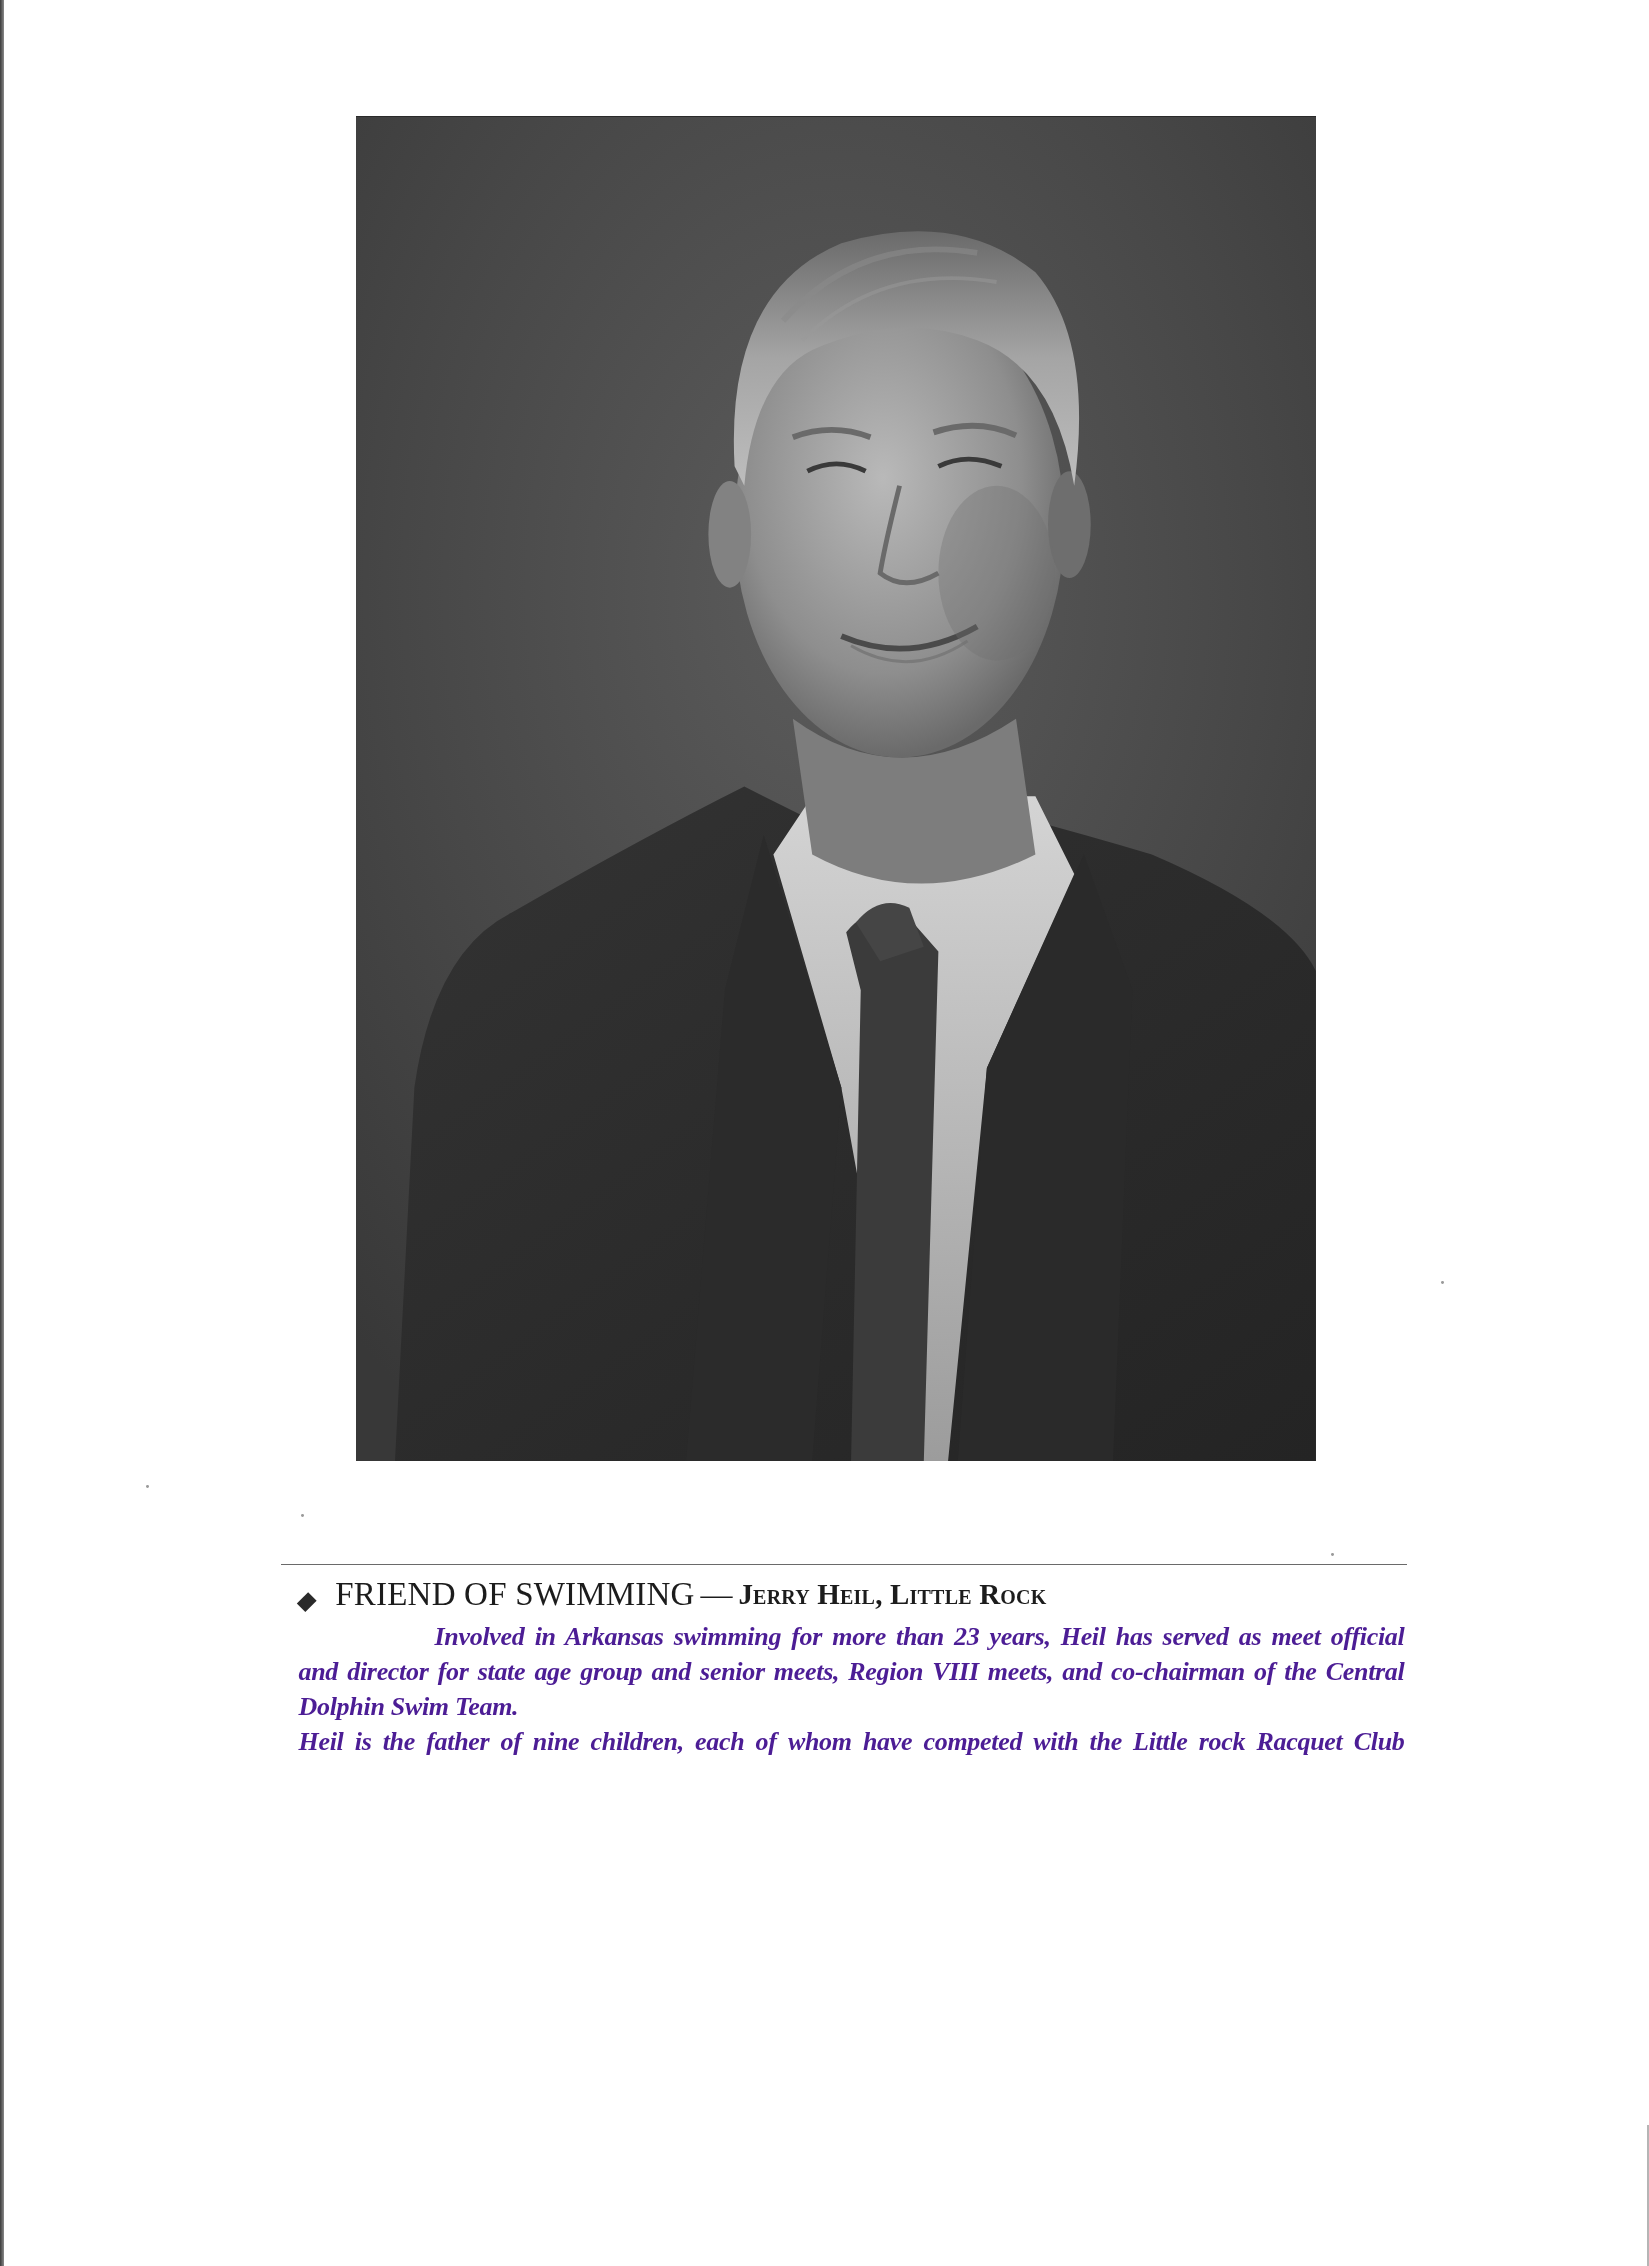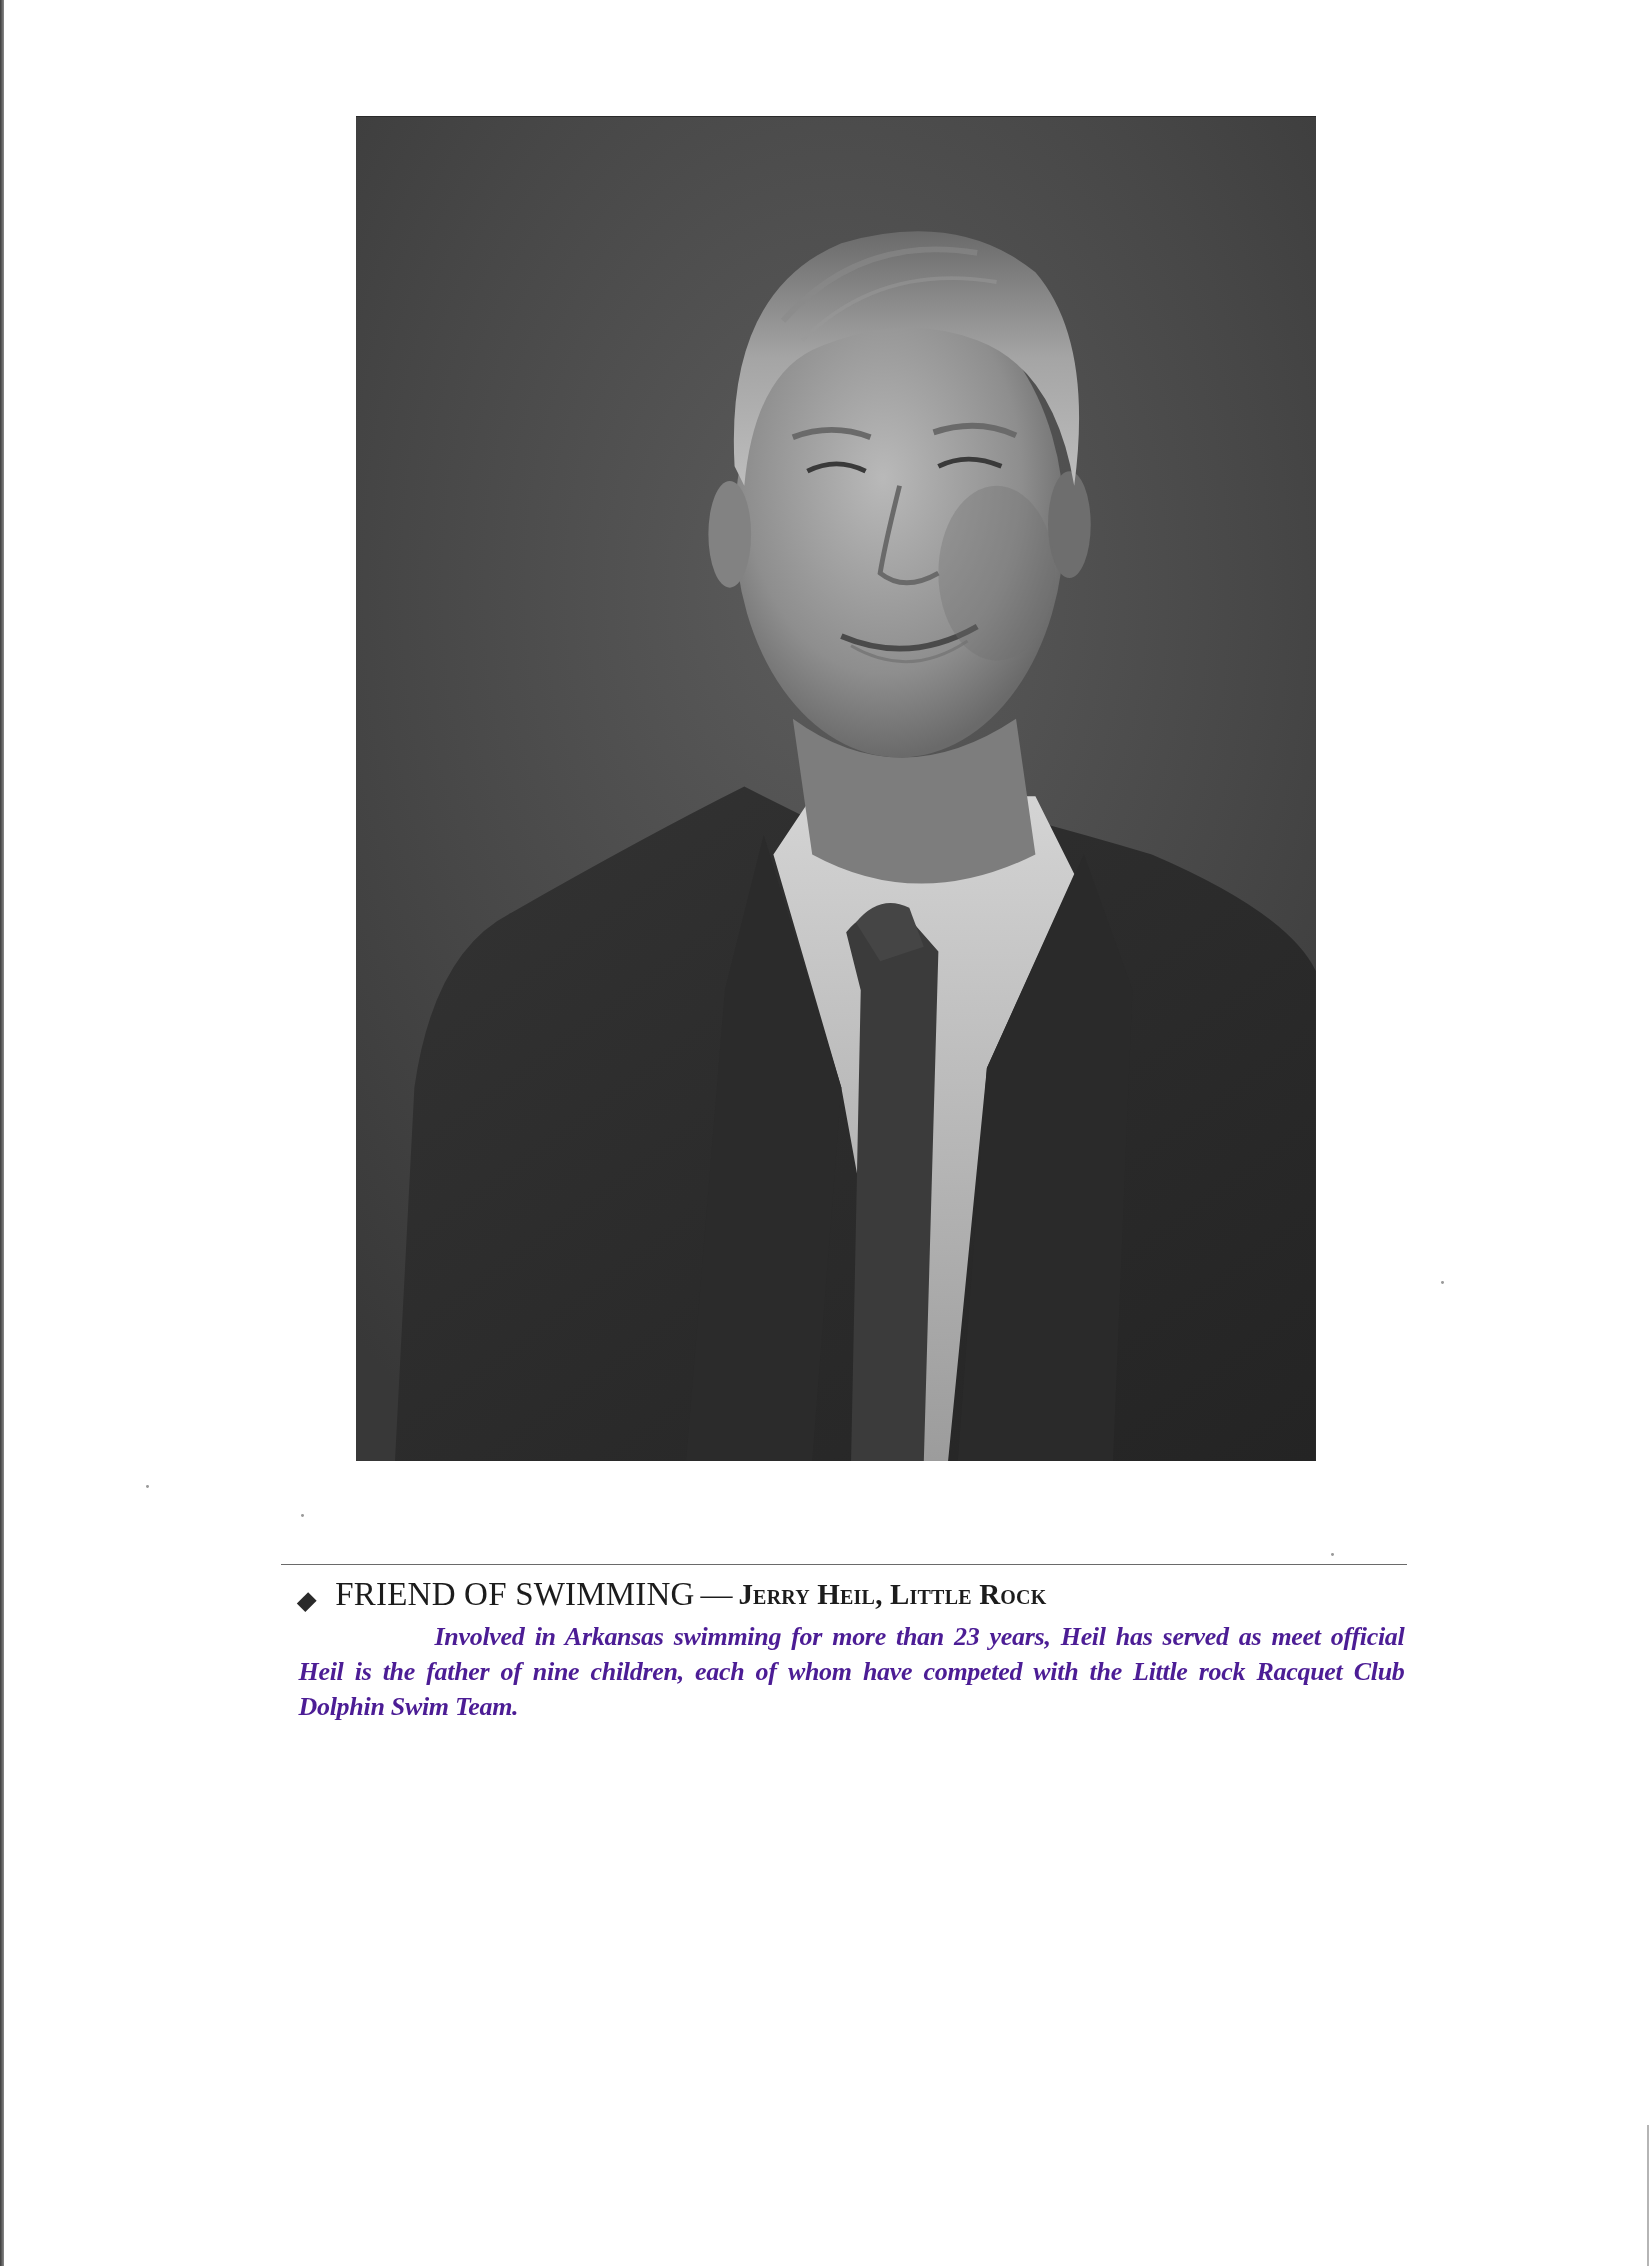--- a/index.html
+++ b/index.html
@@ -198,17 +198,18 @@
 
 <div class="caption">
   <div class="heading">
     <span class="diamond"></span>
     <span class="heading-main">FRIEND OF SWIMMING</span>
     <span class="heading-dash">—</span>
     <span class="heading-sub">Jerry Heil, Little Rock</span>
   </div>
   <div class="body-text">
     <span class="body-line first">Involved in Arkansas swimming for more than 23 years, Heil has served as meet official</span>
+    <span class="body-line">and director for state age group and senior meets, Region VIII meets, and co-chairman of the Central</span>
+    <span class="body-line last">Dolphin Swim Team.</span>
     <span class="body-line">Heil is the father of nine children, each of whom have competed with the Little rock Racquet Club</span>
-    <span class="body-line last">Dolphin Swim Team.</span>
   </div>
 </div>
 
 
 </body></html>

